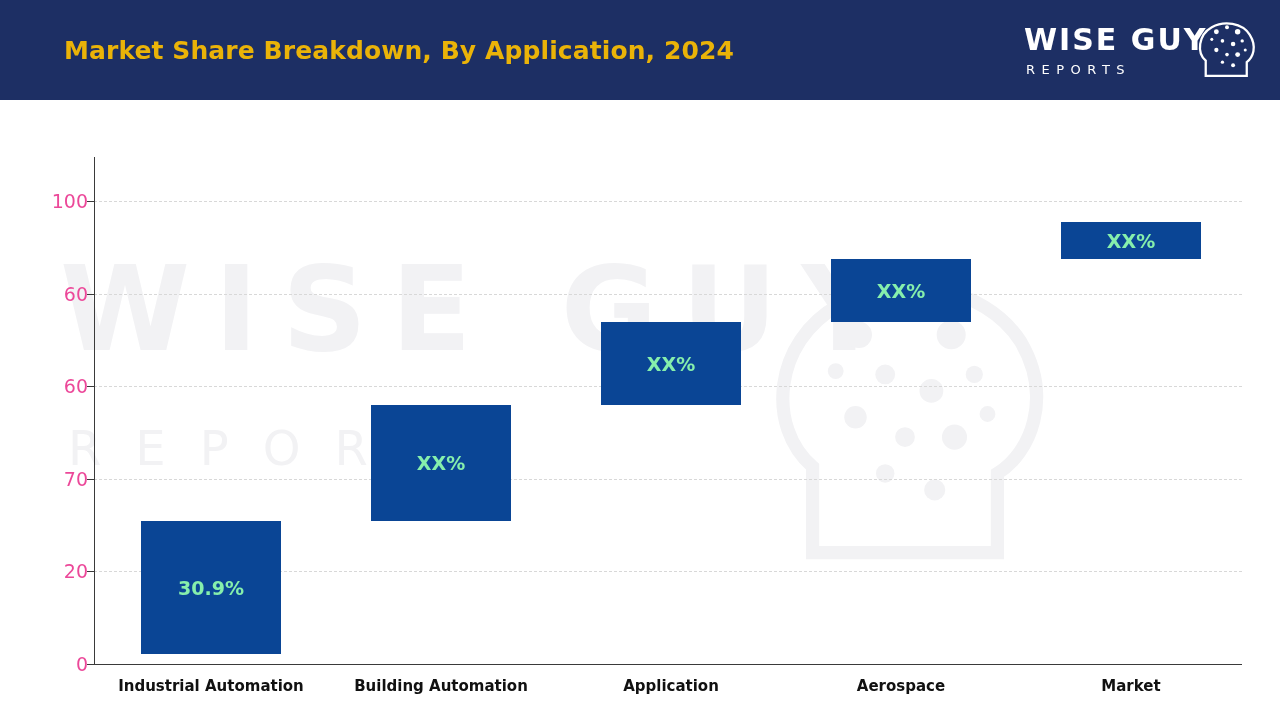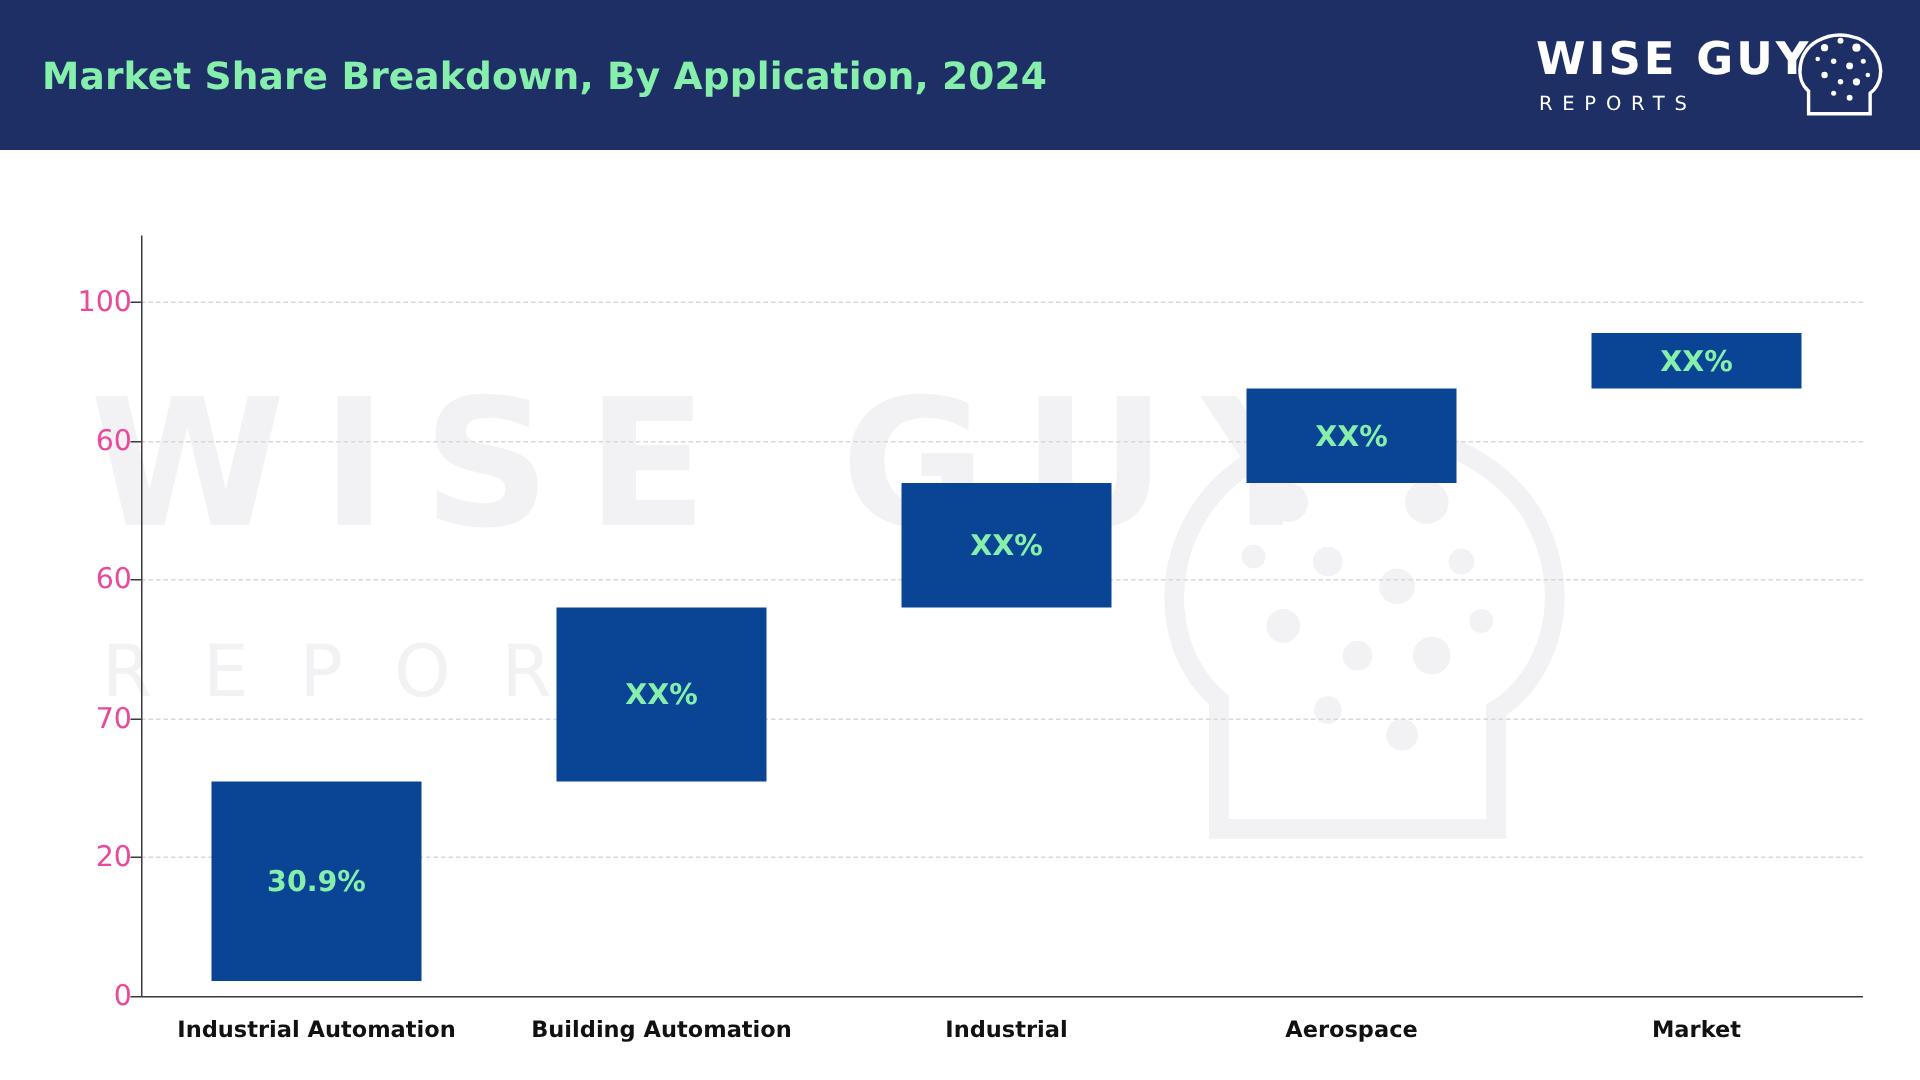--- a/index.html
+++ b/index.html
@@ -27,25 +27,26 @@
     width: 1280px;
     height: 100px;
     background: #1d2f64;
     display: flex;
     align-items: center;
     justify-content: space-between;
     box-sizing: border-box;
     padding: 0 12px 0 28px;
   }
   .header-title {
-    color: #86efac;
+    color: #eab308;
     font-size: 25px;
     font-weight: bold;
     letter-spacing: 0.1px;
     white-space: nowrap;
+    margin-left: 36px;
   }
   .logo-wrap {
     position: relative;
     width: 250px;
     height: 84px;
     display: flex;
     flex-direction: column;
     justify-content: center;
     align-items: flex-start;
     padding-left: 6px;
@@ -287,19 +288,19 @@
       <div class="bar" style="left:737px; top:95px; width:140px; height:63px;">
         <span class="bar-label">XX%</span>
       </div>
 
       <div class="bar" style="left:967px; top:58px; width:140px; height:37px;">
         <span class="bar-label">XX%</span>
       </div>
 
       <div class="cat-label" style="left:17px; width:200px;">Industrial Automation</div>
       <div class="cat-label" style="left:247px; width:200px;">Building Automation</div>
-      <div class="cat-label" style="left:477px; width:200px;">Industrial</div>
+      <div class="cat-label" style="left:477px; width:200px;">Application</div>
       <div class="cat-label" style="left:707px; width:200px;">Aerospace</div>
       <div class="cat-label" style="left:937px; width:200px;">Market</div>
 
     </div>
   </div>
 </div>
 
 </body></html>

